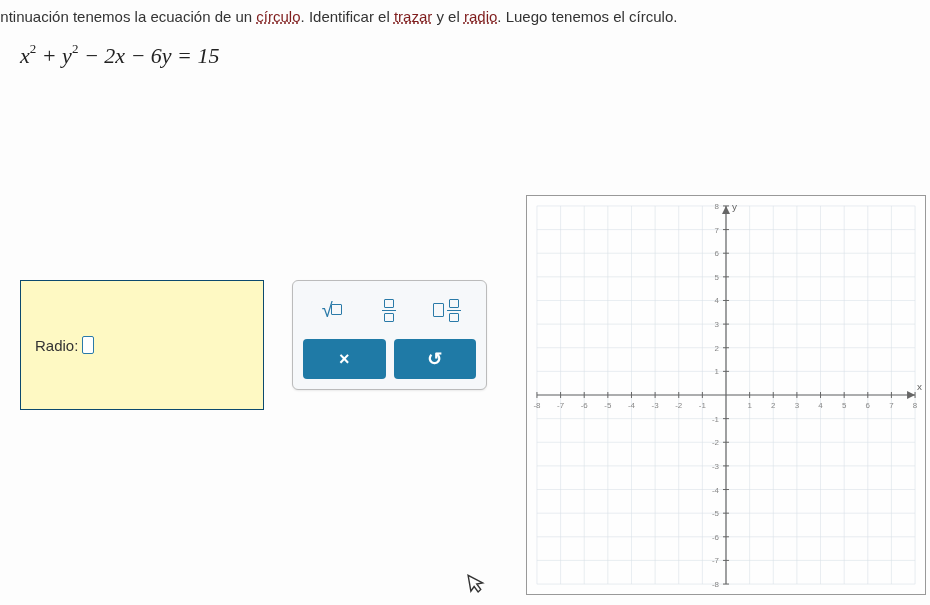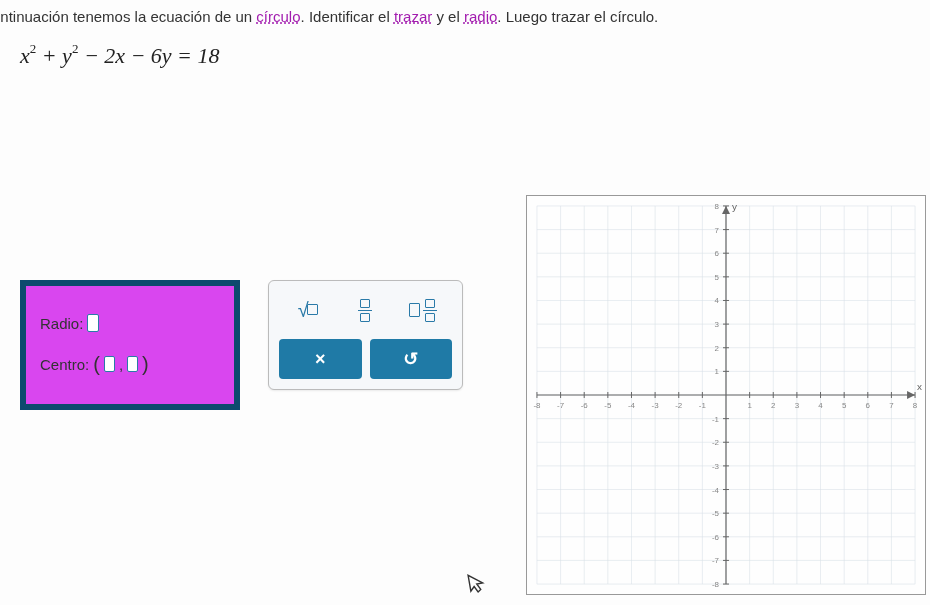--- a/index.html
+++ b/index.html
@@ -13,47 +13,47 @@
     }
     .instruction {
       font-size: 15px;
       color: #333;
       padding: 8px 0 0 0;
       margin-left: -8px;
     }
     .instruction .underlined {
       text-decoration: underline;
       text-decoration-style: dotted;
-      color: #a21caf;
+      color: #7f1d1d;
     }
     .equation {
       font-family: 'Times New Roman', serif;
       font-size: 22px;
       font-style: italic;
       color: #222;
       margin: 18px 0 0 20px;
     }
     .equation sup { font-size: 13px; font-style: normal; position: relative; top: -2px; }
     .content-row {
       position: absolute;
       top: 280px;
       left: 20px;
       display: flex;
       align-items: flex-start;
       gap: 28px;
     }
     .answer-box {
-      border: 6px solid #0c4a6e;
-      width: 220px;
+      border: 1px solid #0c4a6e;
+      width: 244px;
       height: 130px;
       padding: 18px 14px;
       display: flex;
       flex-direction: column;
       justify-content: space-around;
-      background: #d946ef;
+      background: #fef9c3;
     }
     .answer-row {
       font-size: 15px;
       color: #333;
       display: flex;
       align-items: center;
       gap: 4px;
     }
     .placeholder-box {
       display: inline-block;
@@ -158,40 +158,32 @@
       top: 572px;
       font-size: 20px;
       color: #333;
       transform: rotate(-10deg);
     }
   </style>
 </head>
 <body>
 
 <div class="instruction">
-  <span>ontinuación tenemos la ecuación de un </span><span class="underlined">círculo</span><span>. Identificar el </span><span class="underlined">trazar</span><span> y el </span><span class="underlined">radio</span><span>. Luego trazar el círculo.</span>
+  <span>ontinuación tenemos la ecuación de un </span><span class="underlined">círculo</span><span>. Identificar el </span><span class="underlined">trazar</span><span> y el </span><span class="underlined">radio</span><span>. Luego tenemos el círculo.</span>
 </div>
 
 <div class="equation">
-  <span>x</span><sup>2</sup><span> + y</span><sup>2</sup><span> − 2x − 6y = 18</span>
+  <span>x</span><sup>2</sup><span> + y</span><sup>2</sup><span> − 2x − 6y = 15</span>
 </div>
 
 <div class="content-row">
   <div class="answer-box">
     <div class="answer-row">
       <span>Radio:</span>
       <span class="placeholder-box"></span>
-    </div>
-    <div class="answer-row">
-      <span>Centro:</span>
-      <span style="font-size:20px">(</span>
-      <span class="placeholder-box small"></span>
-      <span>,</span>
-      <span class="placeholder-box small"></span>
-      <span style="font-size:20px">)</span>
     </div>
   </div>
 
   <div class="tool-panel">
     <div class="tool-row">
       <div class="tool-btn">
         <span class="sqrt-icon">
           <span class="sqrt-sym">√</span>
             <span class="sb"></span>
         </span>

